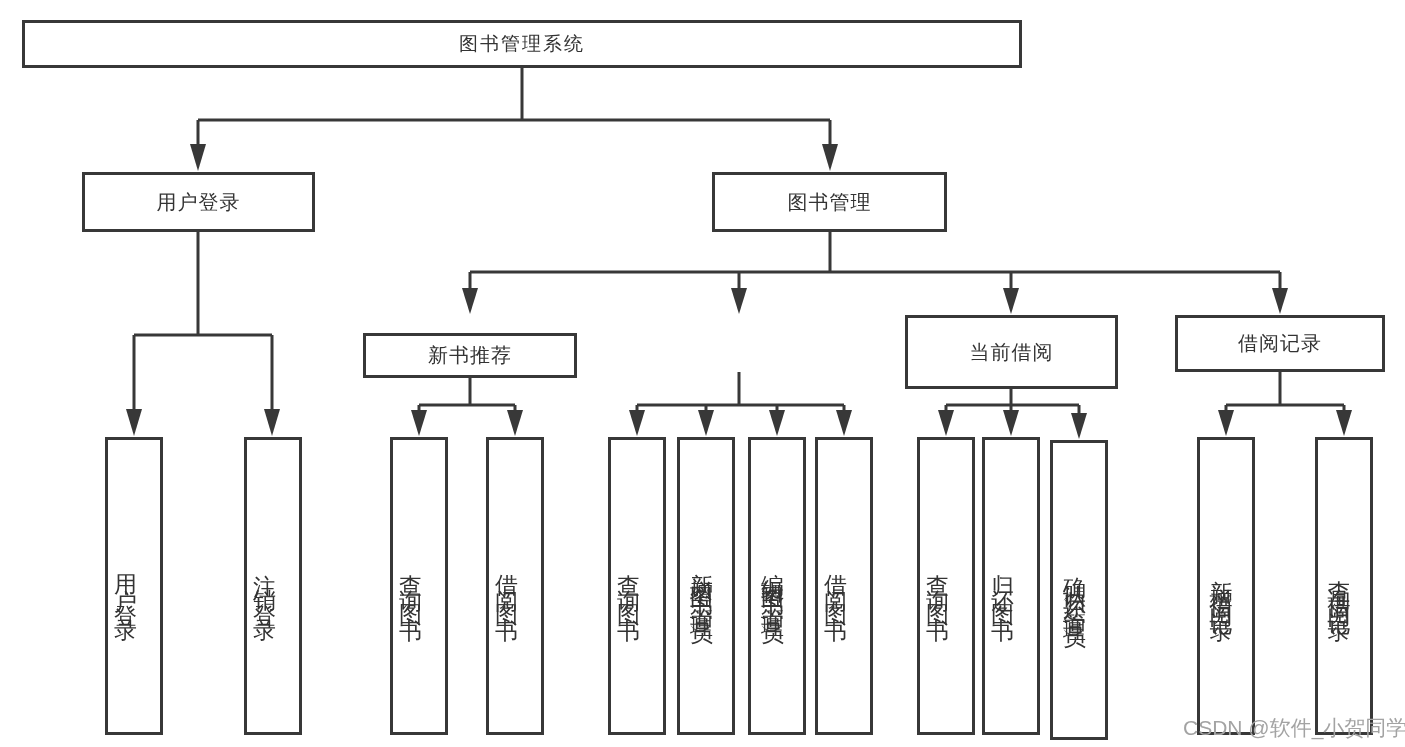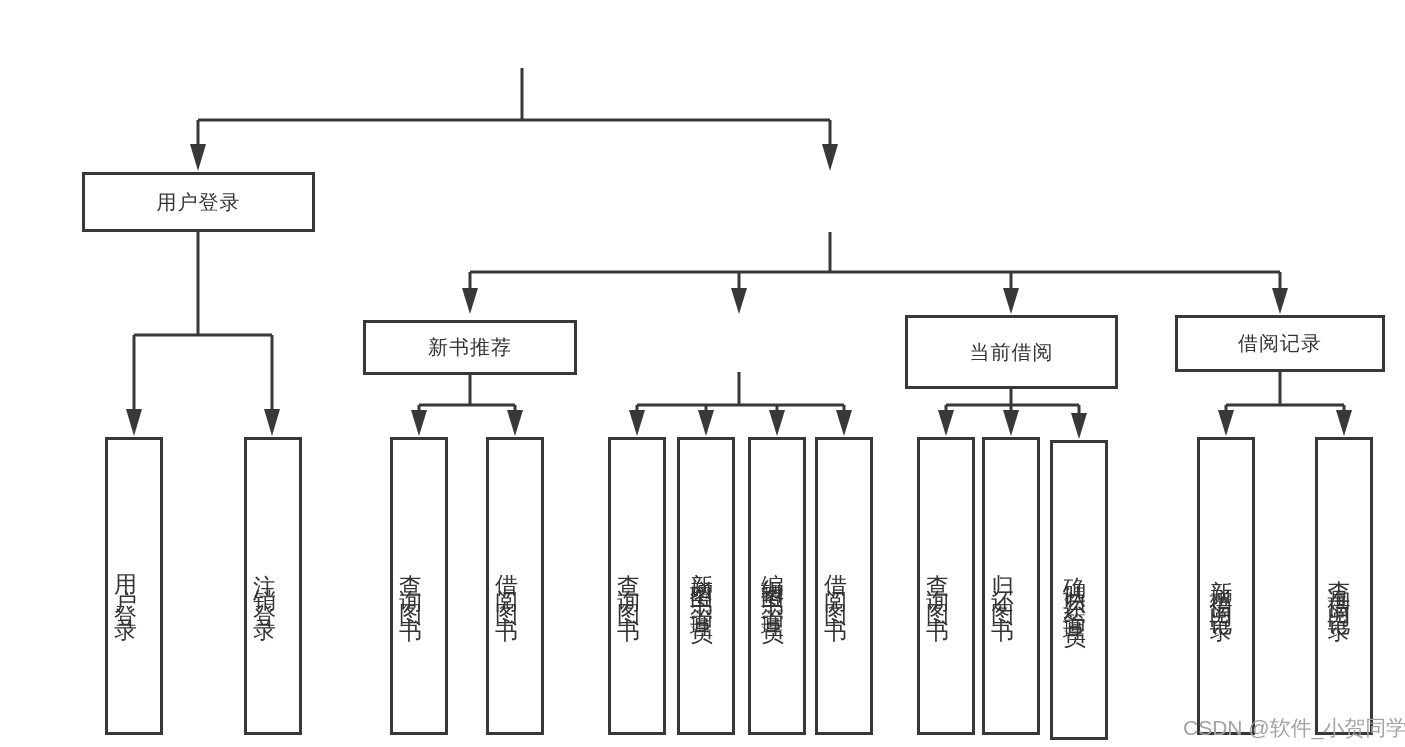--- a/index.html
+++ b/index.html
@@ -110,26 +110,32 @@
       <polygon points="1003,410 1019,410 1011,436"></polygon>
       <polygon points="1071,413 1087,413 1079,439"></polygon>
     </g>
     <g>
       <path d="M1280 372 V405 M1226 405 H1344 M1226 405 V413 M1344 405 V413"></path>
       <polygon points="1218,410 1234,410 1226,436"></polygon>
       <polygon points="1336,410 1352,410 1344,436"></polygon>
     </g>
   </svg>
 
+  <div class="box root-box" style="left:22px; top:20px; width:1000px; height:48px">
+    <span class="h-label">图书管理系统</span>
+  </div>
 
   <div class="box" style="left:82px; top:172px; width:233px; height:60px">
     <span class="h-label">用户登录</span>
   </div>
+  <div class="box" style="left:712px; top:172px; width:235px; height:60px">
+    <span class="h-label">图书管理</span>
+  </div>
 
-  <div class="box" style="left:363px; top:320px; width:214px; height:55px">
+  <div class="box" style="left:363px; top:333px; width:214px; height:45px">
     <span class="h-label">新书推荐</span>
   </div>
   <div class="box" style="left:905px; top:315px; width:213px; height:74px">
     <span class="h-label">当前借阅</span>
   </div>
   <div class="box" style="left:1175px; top:315px; width:210px; height:57px">
     <span class="h-label">借阅记录</span>
   </div>
 
   <div class="box leaf" style="left:105px; top:437px; width:58px; height:298px">

